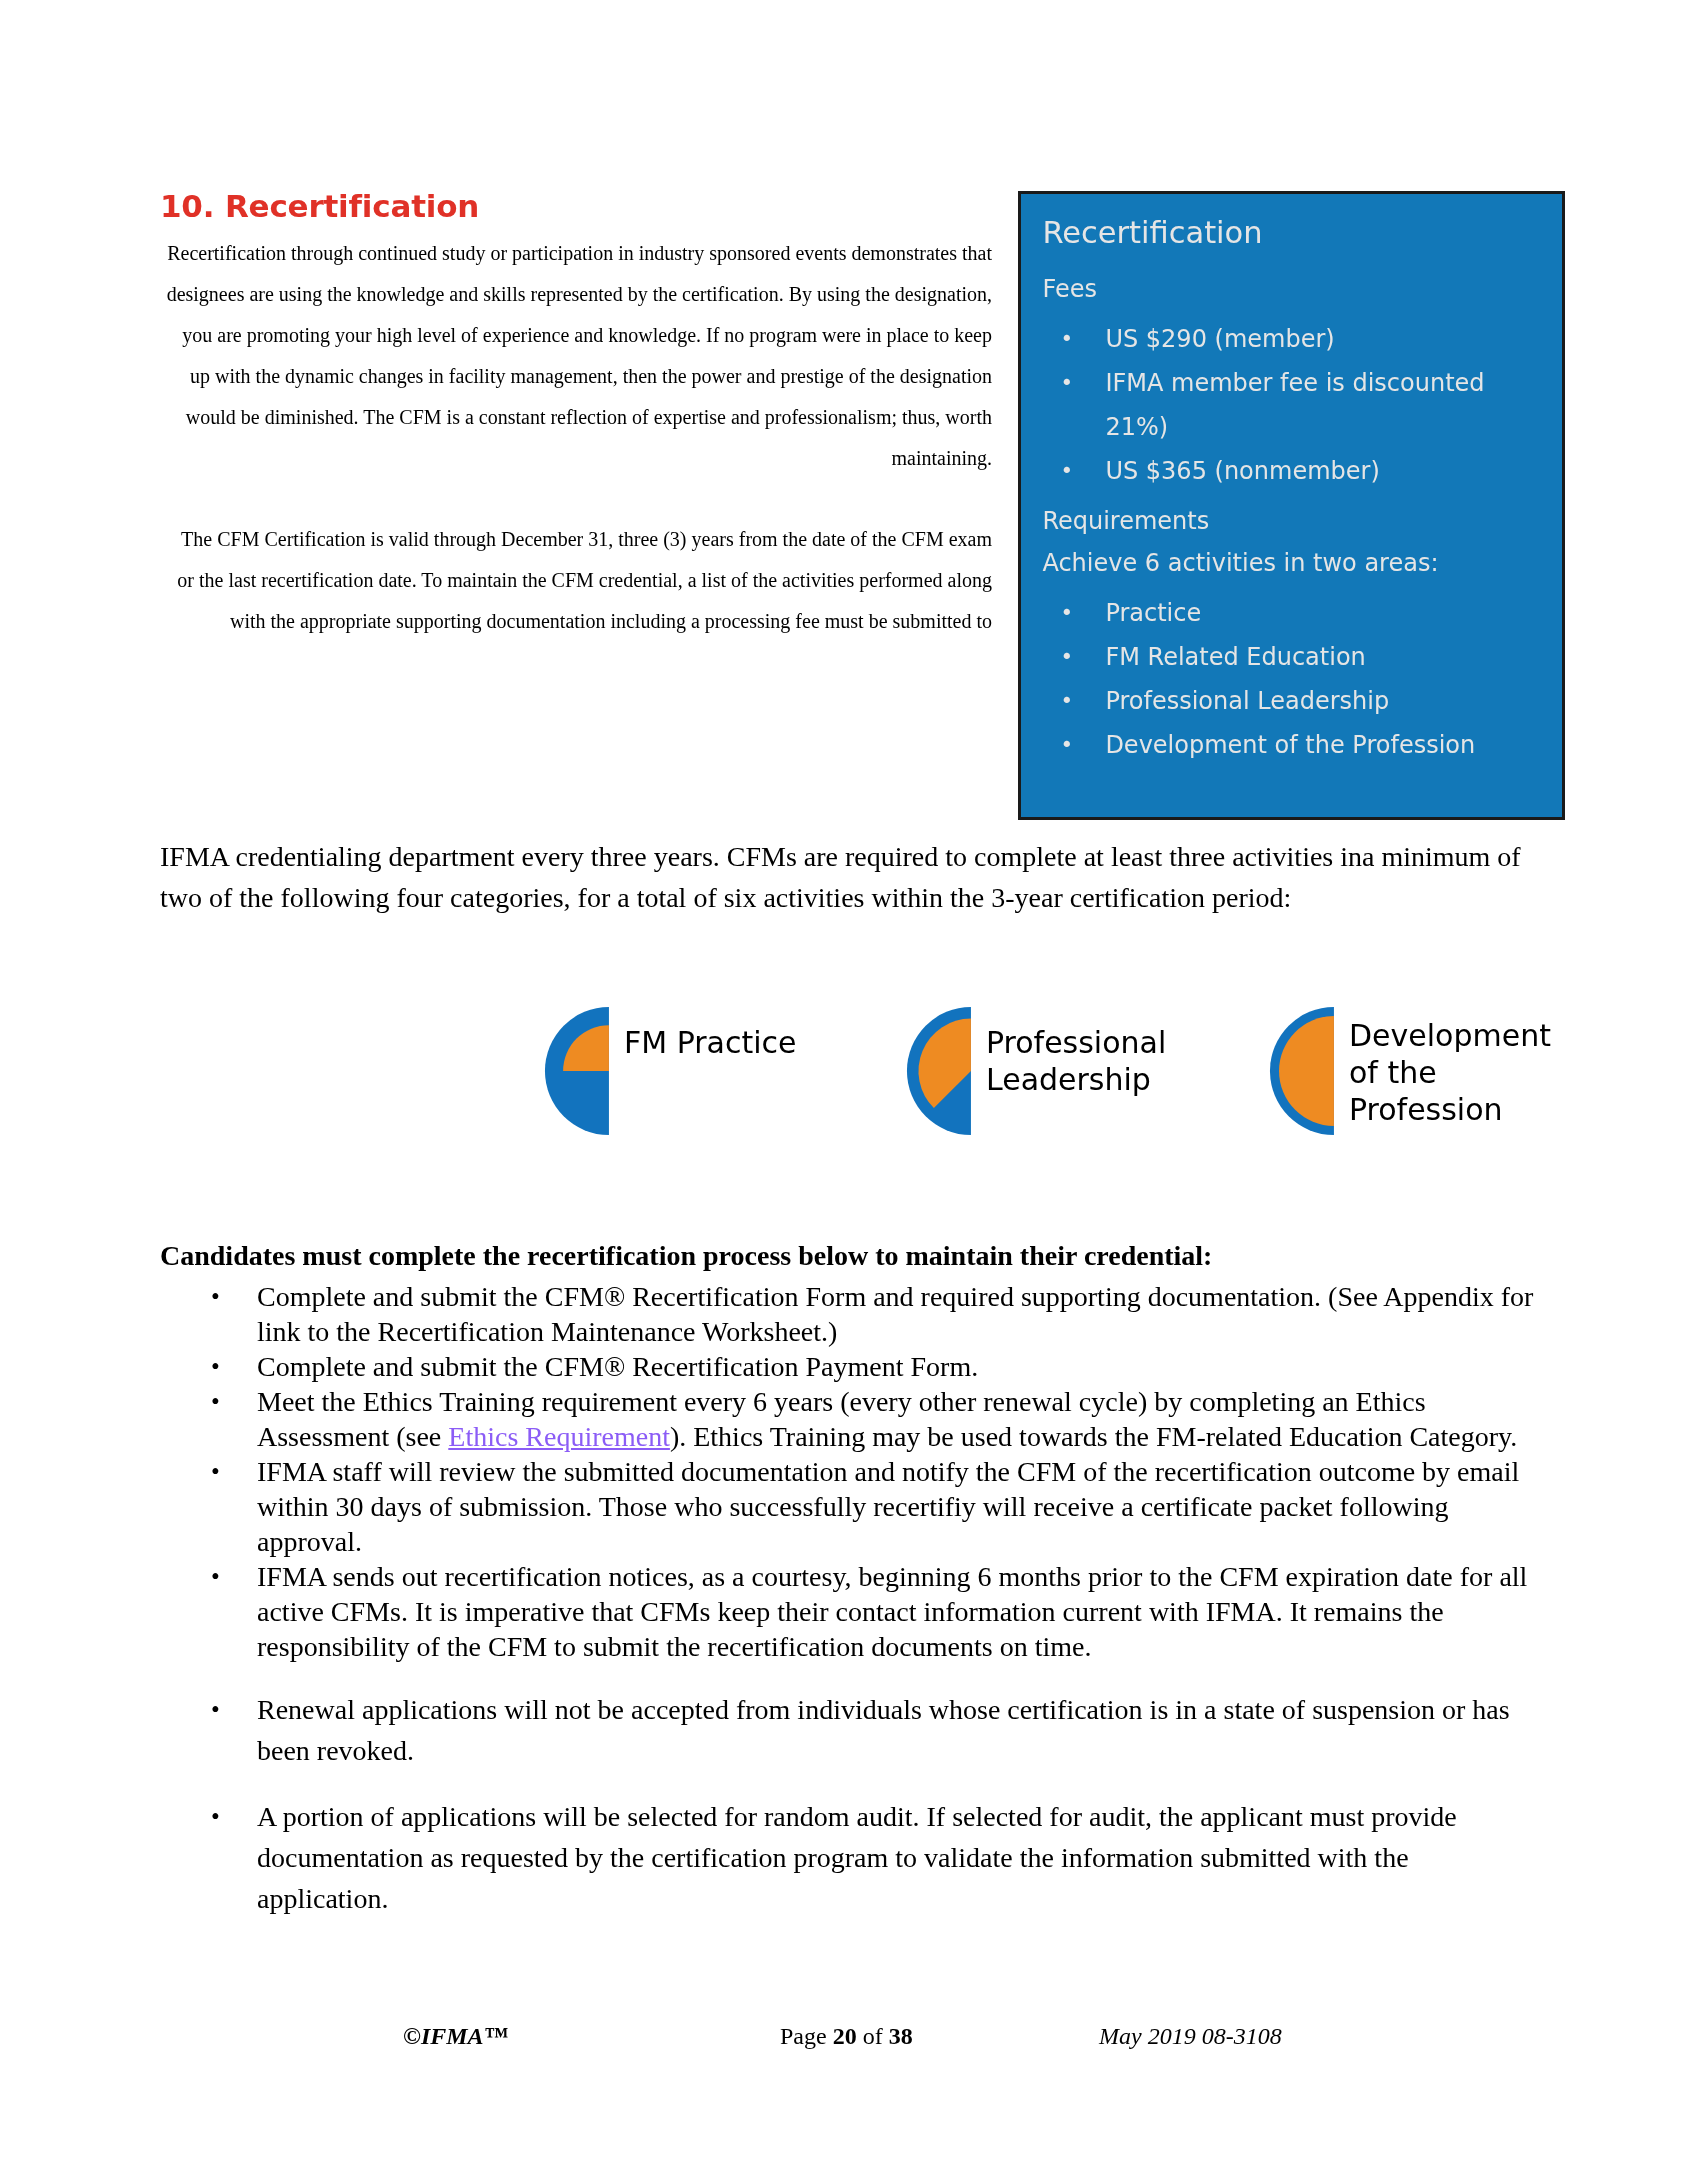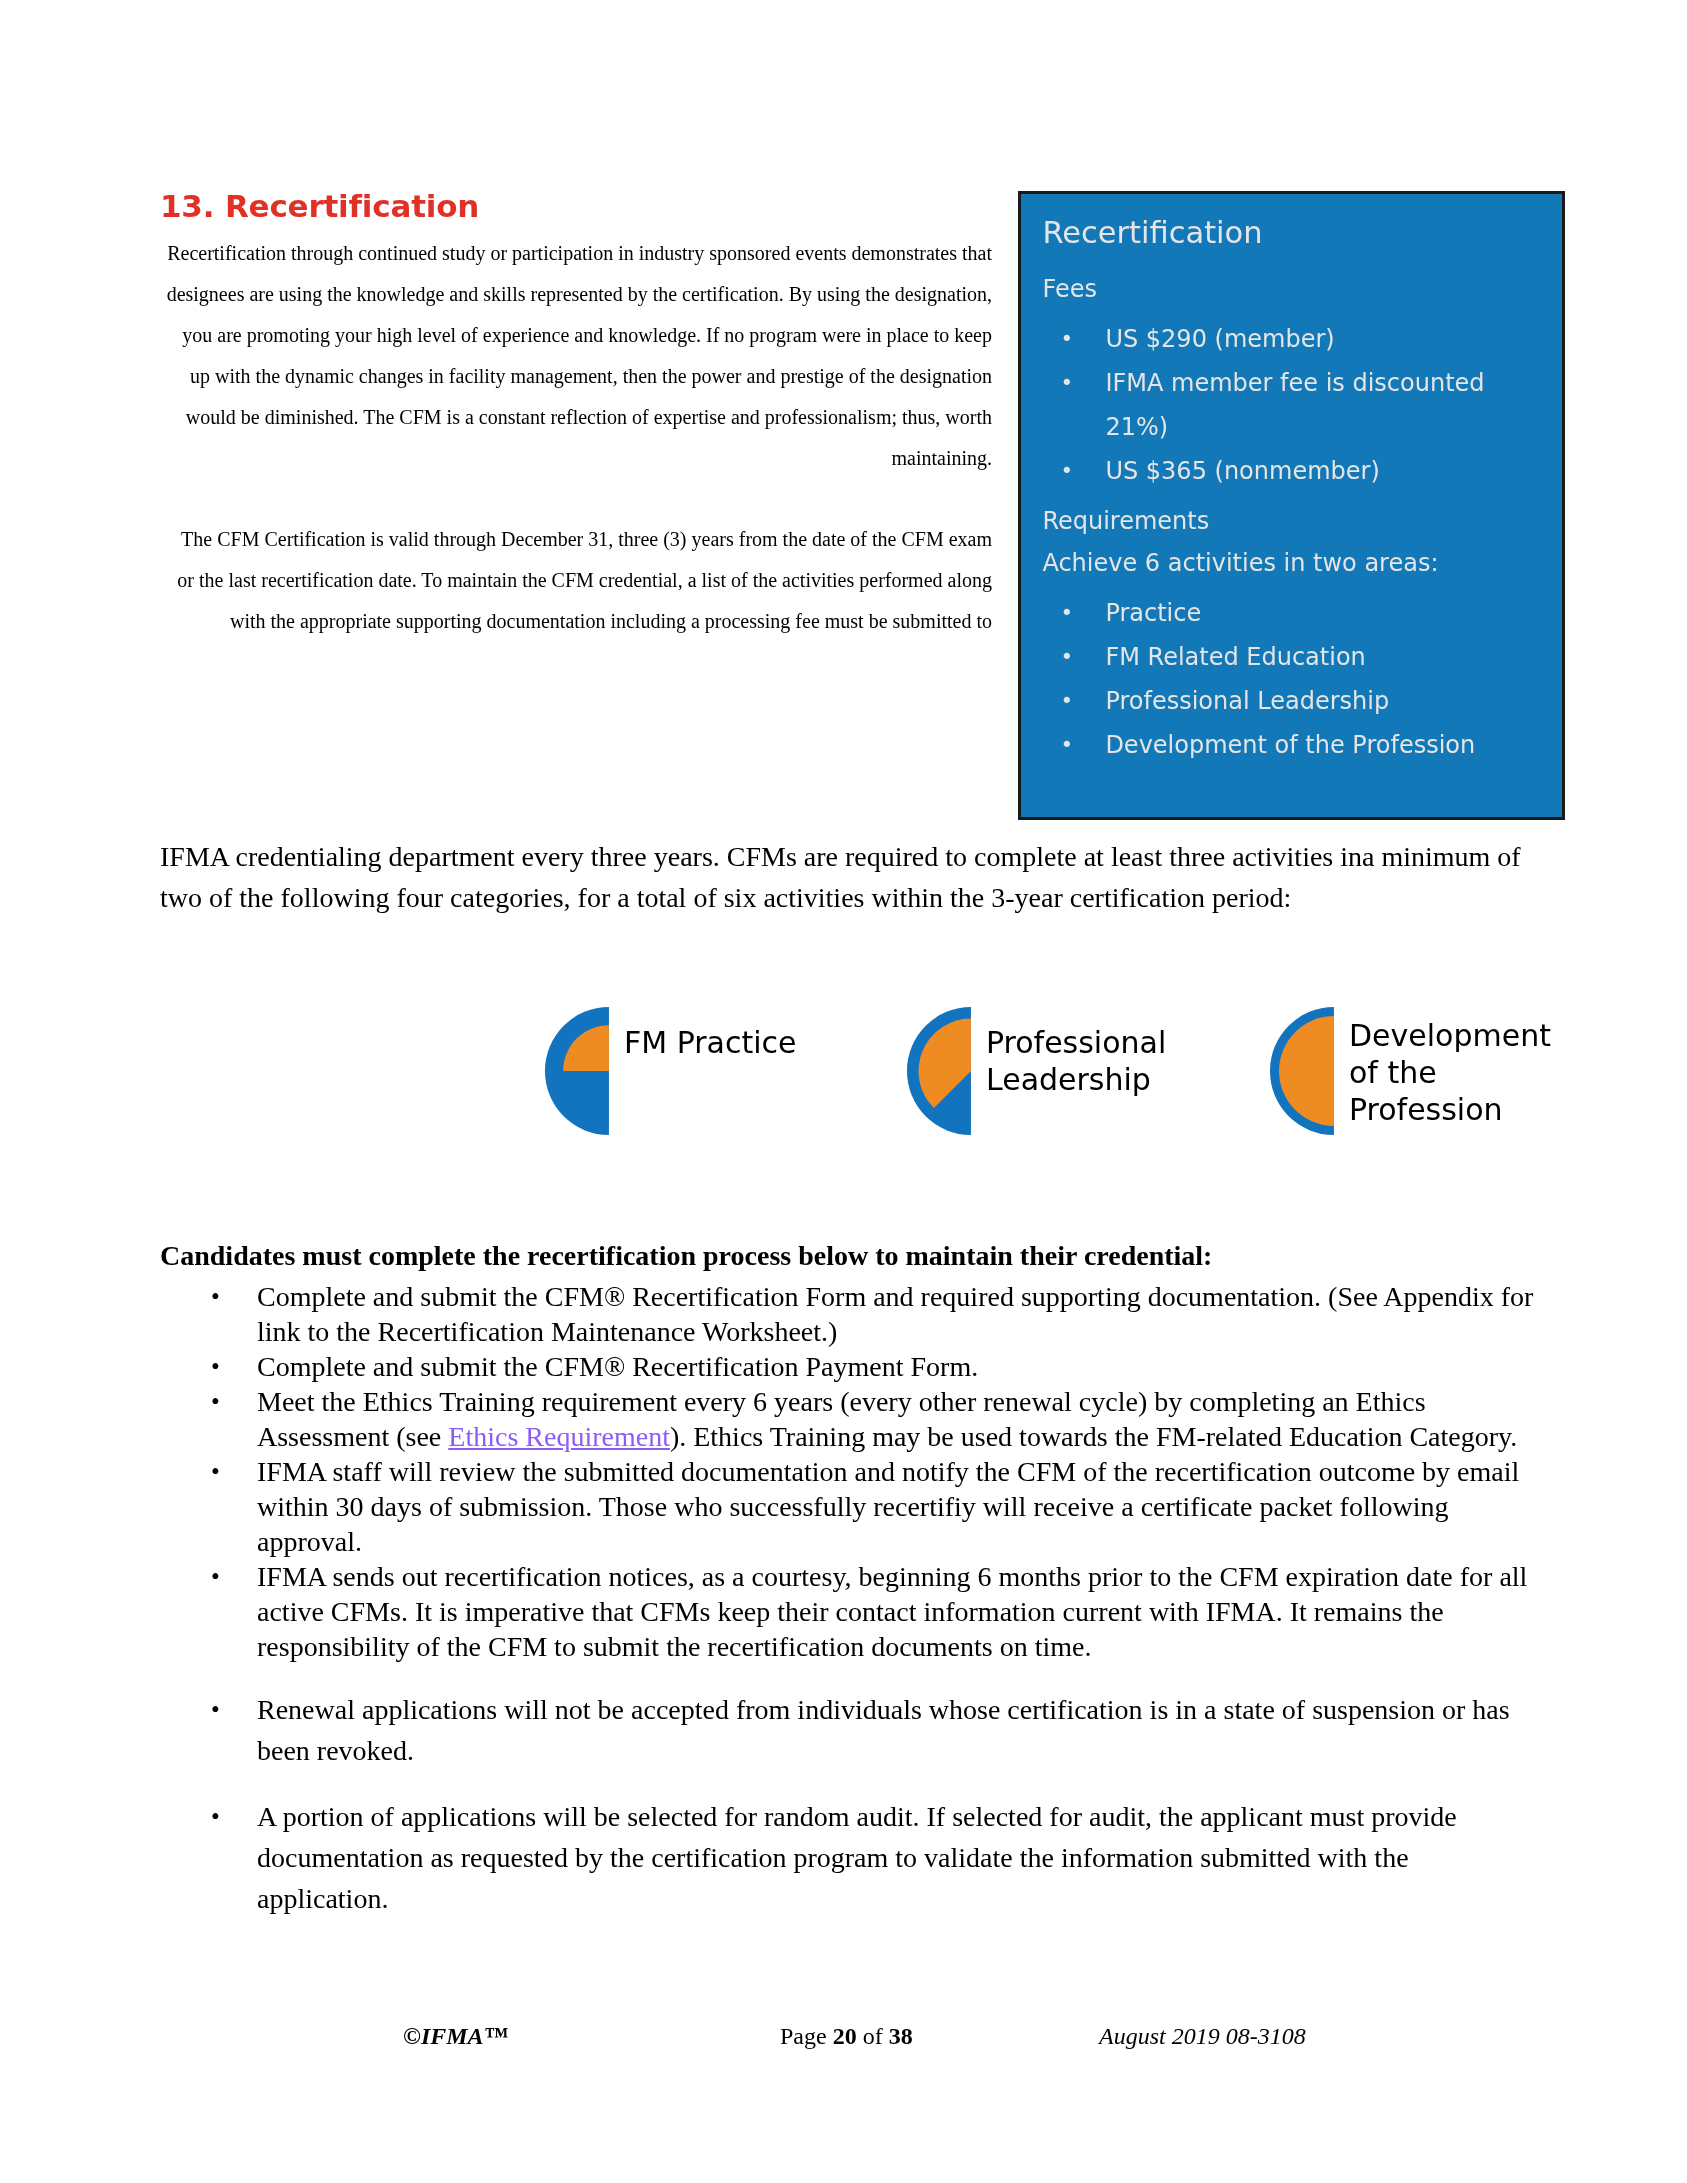--- a/index.html
+++ b/index.html
@@ -217,21 +217,21 @@
     left: 939px;
     top: 0;
     font-style: italic;
   }
 </style>
 </head>
 <body>
 
 <div class="page">
 
-  <div class="section-heading">13. Recertification</div>
+  <div class="section-heading">10. Recertification</div>
 
   <div class="narrow-col">
     <p>Recertification through continued study or participation in industry sponsored events demonstrates that designees are using the knowledge and skills represented by the certification. By using the designation, you are promoting your high level of experience and knowledge. If no program were in place to keep up with the dynamic changes in facility management, then the power and prestige of the designation would be diminished.  The CFM is a constant reflection of expertise and professionalism; thus, worth maintaining.</p>
     <p class="gap">The CFM Certification is valid through December 31, three (3) years from the date of the CFM exam or the last recertification date. To maintain the CFM credential, a list of the activities performed along with the appropriate supporting documentation including a processing fee must be submitted to</p>
   </div>
 
   <div class="wide-col">
     <p>IFMA credentialing department every three years. CFMs are required to complete at least three activities ina minimum of two of the following four categories, for a total of six activities within the 3-year certification period:</p>
   </div>
 
@@ -354,17 +354,17 @@
     </li>
     <li class="sp">
       <span class="bul">•</span>
       <span>A portion of applications will be selected for random audit. If selected for audit, the applicant must provide documentation as requested by the certification program to validate the information submitted with the application.</span>
     </li>
   </ul>
 
   <div class="footer">
     <span class="f-left">©IFMA™</span>
     <span class="f-mid"><span>Page </span><b>20</b><span> of </span><b>38</b></span>
-    <span class="f-right">August 2019 08-3108</span>
+    <span class="f-right">May 2019 08-3108</span>
   </div>
 
 </div>
 
 
 </body></html>

